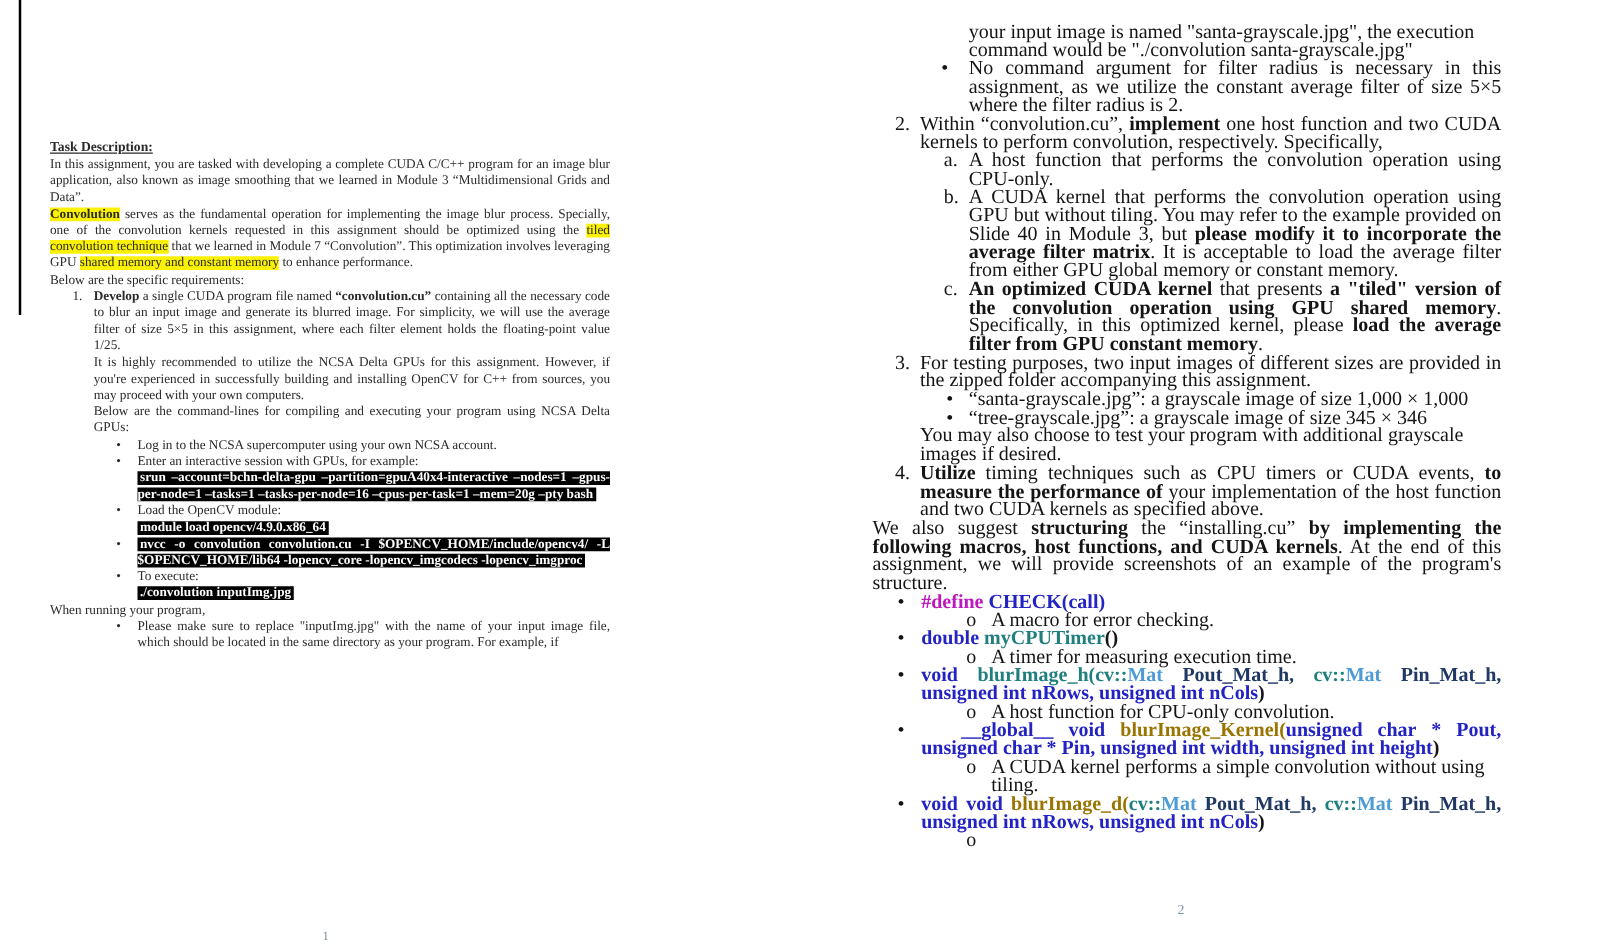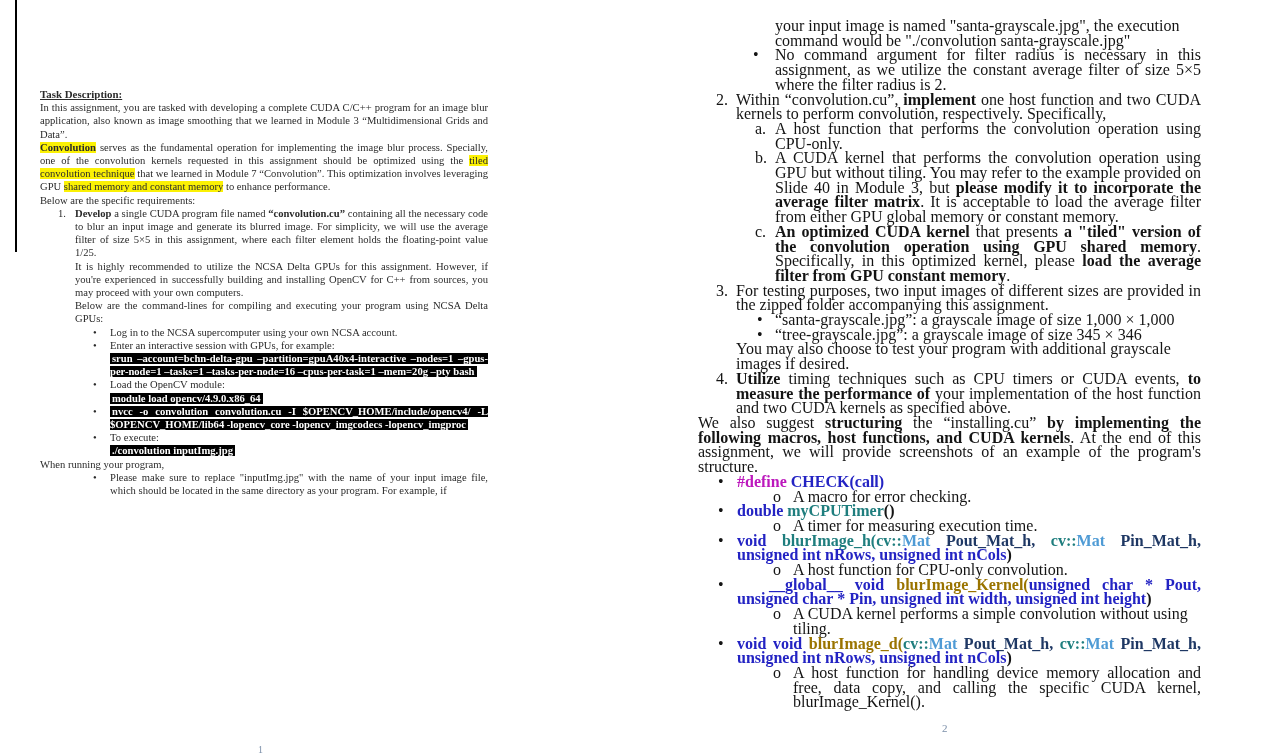--- a/index.html
+++ b/index.html
@@ -2,21 +2,21 @@
 <html style="--highlight_yellow: #fbf104; --keyword_blue: #2323c3; --macro_magenta: #bc18bc; --teal: #1f7e7e; --gold: #9a7400; --light_blue: #4f9bd5; --navy: #1f3864; --code_bg: #000000; --code_fg: #ffffff; --page_num: #7b8fa9;"><head>
 <meta charset="utf-8">
 <style>
   html,body{margin:0;padding:0;background:#ffffff;}
   body{width:1280px;height:756px;position:relative;overflow:hidden;
        font-family:"Liberation Serif","DejaVu Serif",serif;}
   .canvas{position:absolute;left:0;top:0;width:1280px;height:756px;background:#fff;overflow:hidden;}
   .scanline{position:absolute;left:15px;top:0;width:2px;height:252px;background:#000;}
 
   
-  .page1{position:absolute;left:40px;top:0;width:448px;padding-top:88px;
+  .page1{position:absolute;left:40px;top:0;width:448px;padding-top:112px;
          font-size:10.6px;line-height:13.2px;color:#2a2a2a;}
   .page1 .h2{font-weight:bold;text-decoration:underline;font-size:10.9px;}
   .page1 p,.page1 .blk{margin:0;font-family:Liberation Serif, serif;}
   .just{text-align:justify;}
   .mt3{margin-top:3px;}.mt13{margin-top:13px;}.mt14{margin-top:14px;}
   .mt15{margin-top:15px;}.mt16{margin-top:16px;}
   .num1{position:relative;padding-left:35px;}
   .num1>.mk{position:absolute;left:18px;top:0;}
   .ind35{padding-left:35px;}
   .bull{position:relative;padding-left:70px;}
@@ -187,20 +187,19 @@
         <span class="mk">o</span>
         <span>A CUDA kernel performs a simple convolution without using tiling.</span>
       </div>
     </div>
 
     <div class="api blk">
       <span class="mk">•</span>
       <div class="just"><span class="b" style="color: rgb(35, 35, 195);">void void </span><span class="b" style="color: rgb(154, 116, 0);">blurImage_d(</span><span class="b" style="color: rgb(31, 126, 126);">cv::</span><span class="b" style="color: rgb(79, 155, 213);">Mat</span><span class="b" style="color: rgb(31, 56, 100);"> Pout_Mat_h, </span><span class="b" style="color: rgb(31, 126, 126);">cv::</span><span class="b" style="color: rgb(79, 155, 213);">Mat</span><span class="b" style="color: rgb(31, 56, 100);"> Pin_Mat_h, </span><span class="b" style="color: rgb(35, 35, 195);">unsigned int nRows, unsigned int nCols</span><span class="b">)</span></div>
       <div class="subo just">
         <span class="mk">o</span>
-        <span>A host function for handling device memory allocation and free, data copy, and calling the specific CUDA kernel, blurImage_Kernel().</span>
       </div>
     </div>
   </div>
 
   <span class="pagenum" id="p1num">1</span>
   <span class="pagenum" id="p2num">2</span>
 </div>
 
 </body></html>

